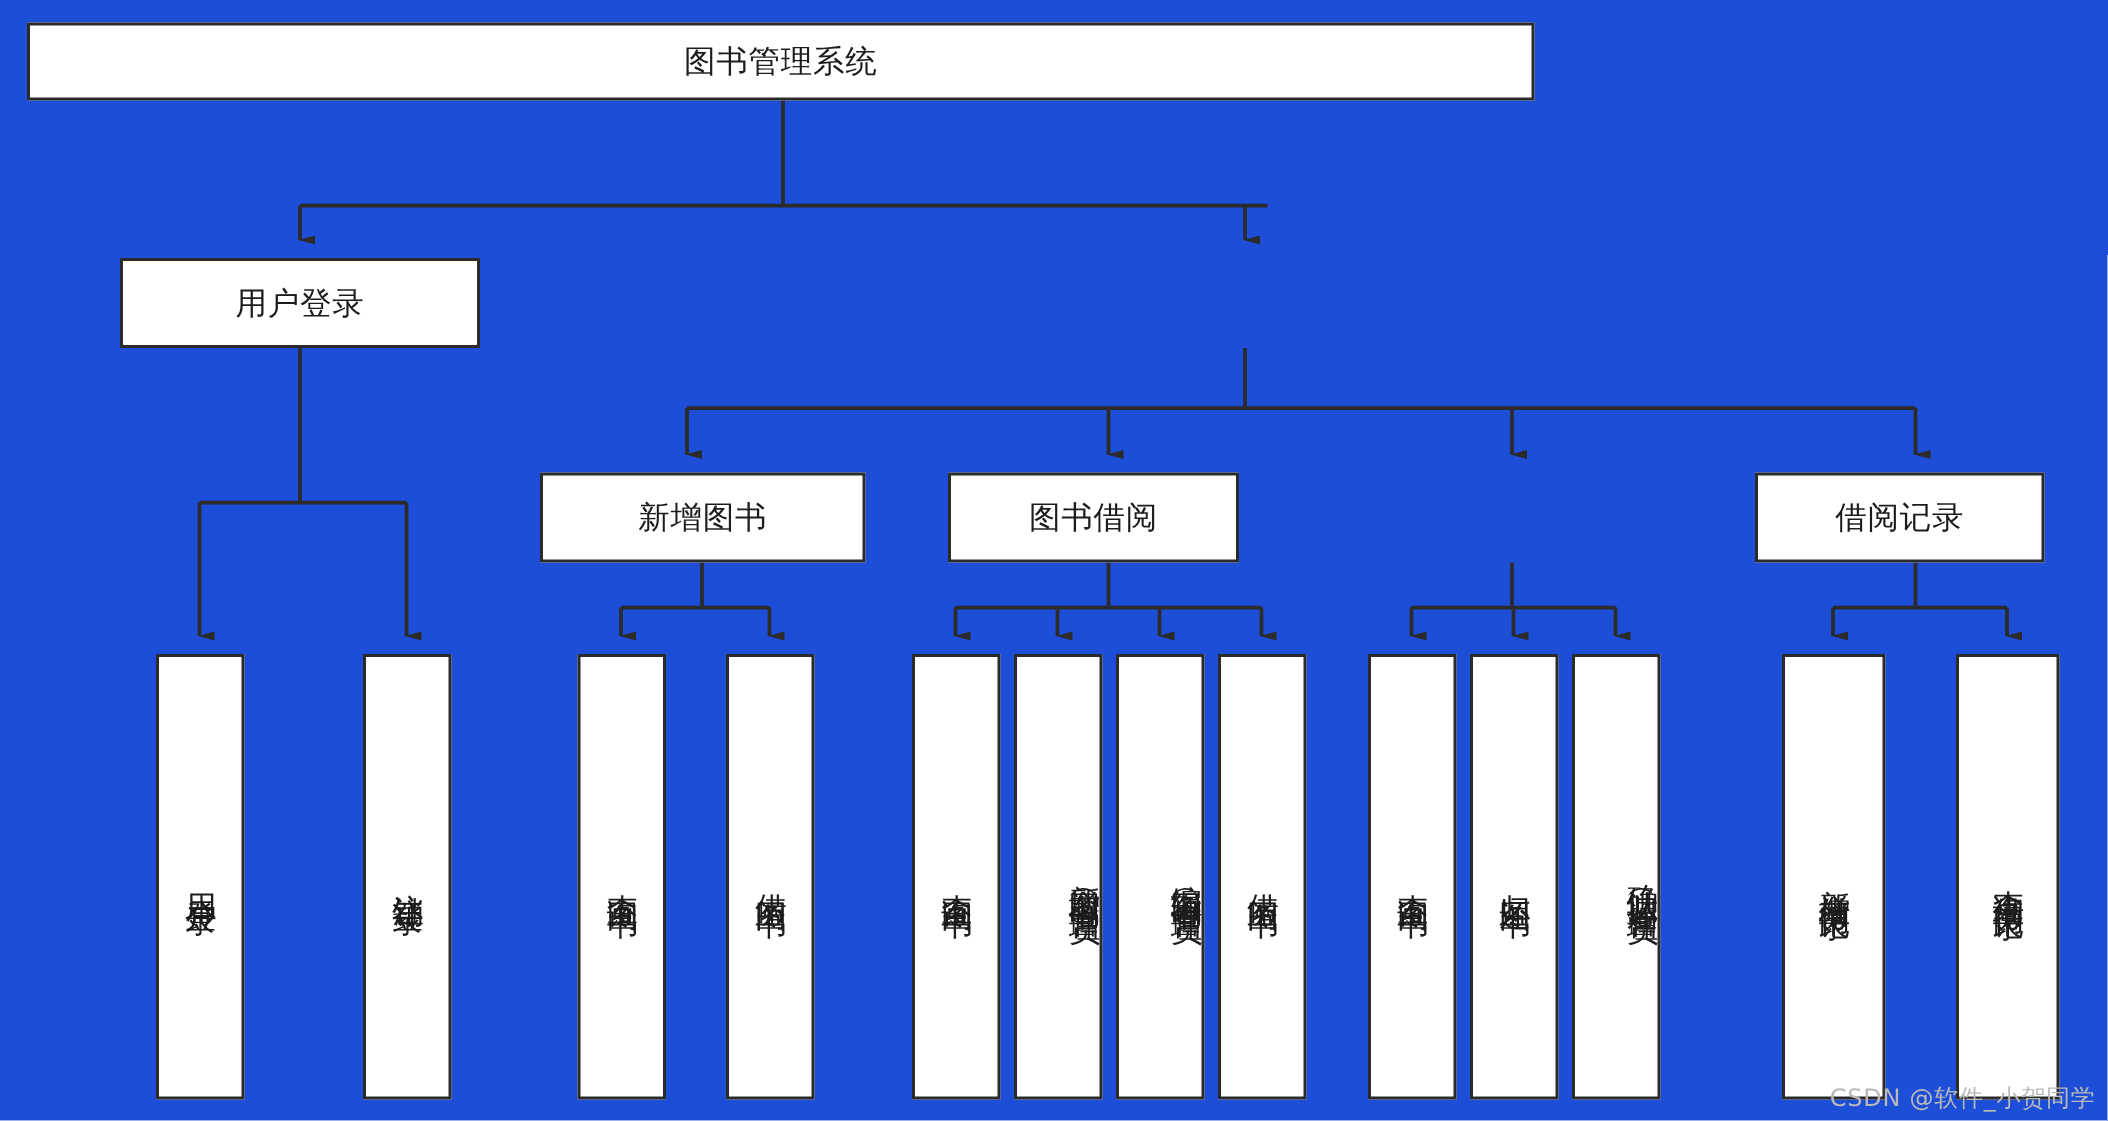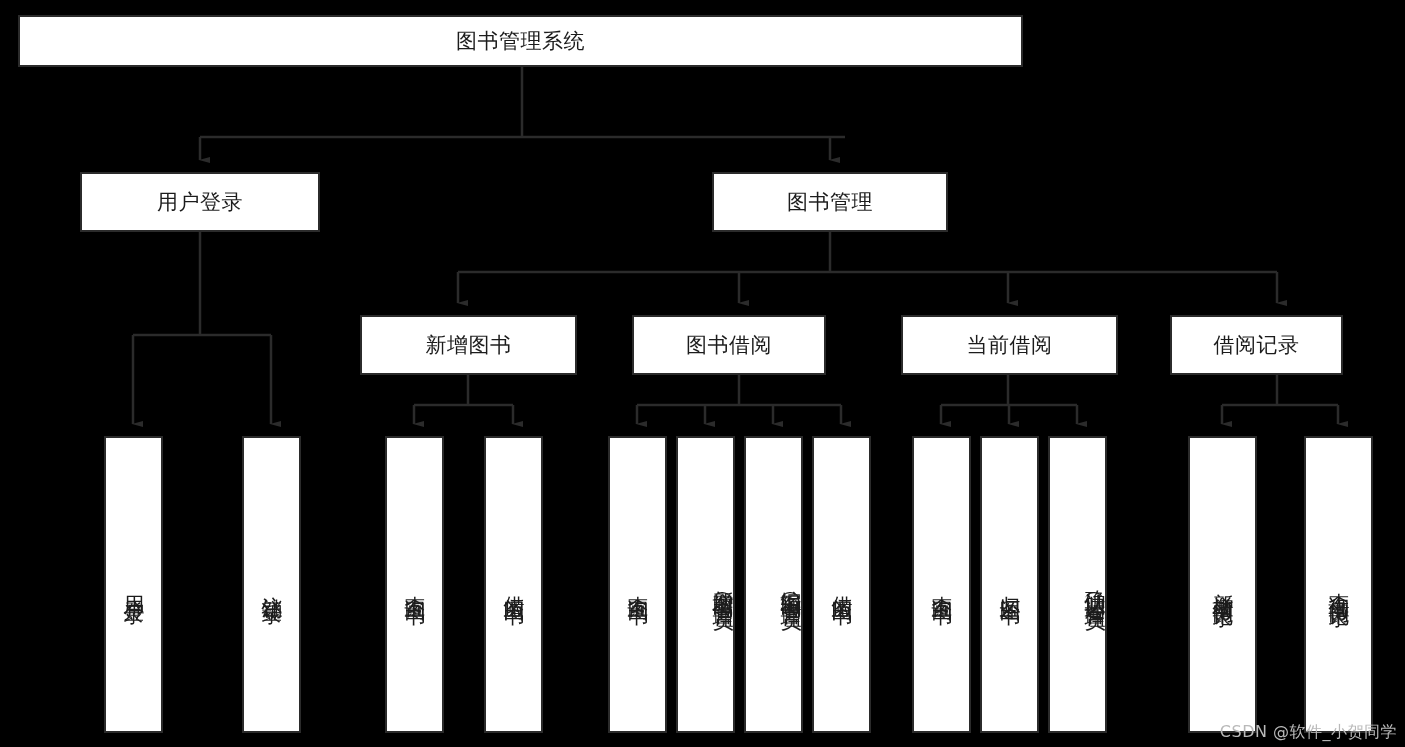--- a/index.html
+++ b/index.html
@@ -8,21 +8,21 @@
     padding: 0;
     background: #ffffff;
   }
   body {
     font-family: "DejaVu Sans", "Liberation Sans", sans-serif;
   }
   #diagram-root {
     position: relative;
     width: 1405px;
     height: 747px;
-    background: #000000;
+    background: #1d4ed8;
     overflow: hidden;
   }
   #diagram-svg {
     position: absolute;
     left: 0;
     top: 0;
     width: 1405px;
     height: 747px;
   }
   .node {
@@ -123,34 +123,28 @@
     </g>
   </svg>
 
   <div class="node node-h" style="left:18px; top:15px; width:1005px; height:52px;">
     <span class="label">图书管理系统</span>
   </div>
 
   <div class="node node-h" style="left:80px; top:172px; width:240px; height:60px;">
     <span class="label">用户登录</span>
   </div>
-  <div class="node node-h" style="left:712px; top:172px; width:236px; height:60px;">
-    <span class="label">图书管理</span>
-  </div>
 
   <div class="node node-h" style="left:360px; top:315px; width:217px; height:60px;">
     <span class="label">新增图书</span>
   </div>
   <div class="node node-h" style="left:632px; top:315px; width:194px; height:60px;">
     <span class="label">图书借阅</span>
   </div>
-  <div class="node node-h" style="left:901px; top:315px; width:217px; height:60px;">
-    <span class="label">当前借阅</span>
-  </div>
-  <div class="node node-h" style="left:1170px; top:315px; width:173px; height:60px;">
+  <div class="node node-h" style="left:1170px; top:315px; width:193px; height:60px;">
     <span class="label">借阅记录</span>
   </div>
 
   <div class="node node-v vcenter" style="left:104px; top:436px; width:59px; height:297px;">
     <span class="label">用户登录</span>
   </div>
   <div class="node node-v vcenter" style="left:242px; top:436px; width:59px; height:297px;">
     <span class="label">注销登录</span>
   </div>
 

